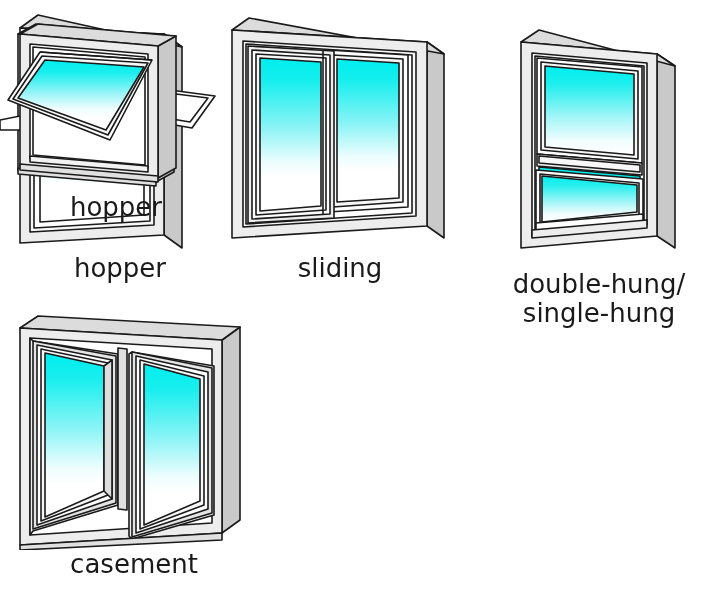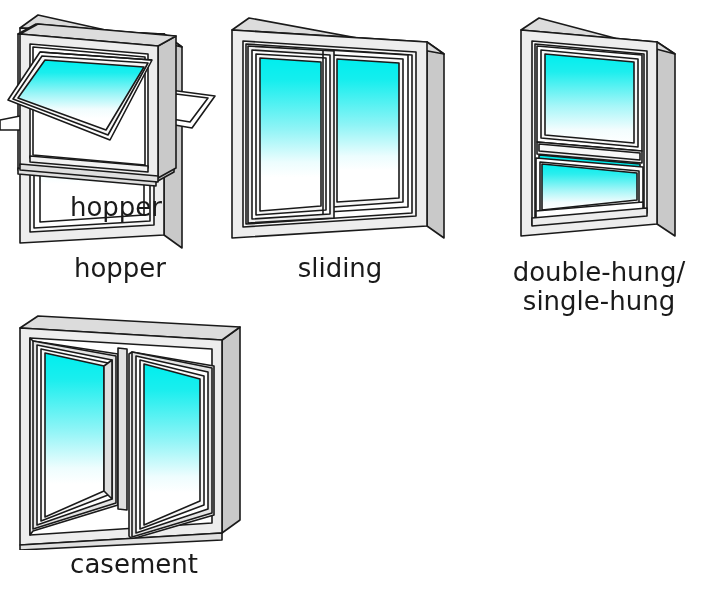--- a/index.html
+++ b/index.html
@@ -34,21 +34,21 @@
     font-size: 26px;
     line-height: 29px;
     font-family: "DejaVu Sans", "Liberation Sans", sans-serif;
     font-weight: 400;
     letter-spacing: 0px;
     white-space: pre-line;
   }
   
   #cell-fixed        { left: 0px;   top: 4px;   width: 240px; height: 290px; }
   #cell-sliding      { left: 220px; top: 4px;   width: 240px; height: 290px; }
-  #cell-double-hung  { left: 479px; top: 8px;   width: 240px; height: 320px; }
+  #cell-double-hung  { left: 479px; top: 20px;   width: 240px; height: 320px; }
   
   #cell-casement     { left: 0px;   top: 300px; width: 268px; height: 296px; text-decoration: underline; }
   #cell-hopper       { left": 0; left: 268px; top: 355px; width: 232px; height: 240px; }
   #cell-awning       { left: 494px; top: 355px; width: 225px; height: 240px; }
 
   #label-fixed       { top: 252px; }
   #label-sliding     { top: 252px; }
   #label-double-hung { top: 252px; }
   #label-casement    { top: 243px; }
   #label-hopper      { top: 193px; }

